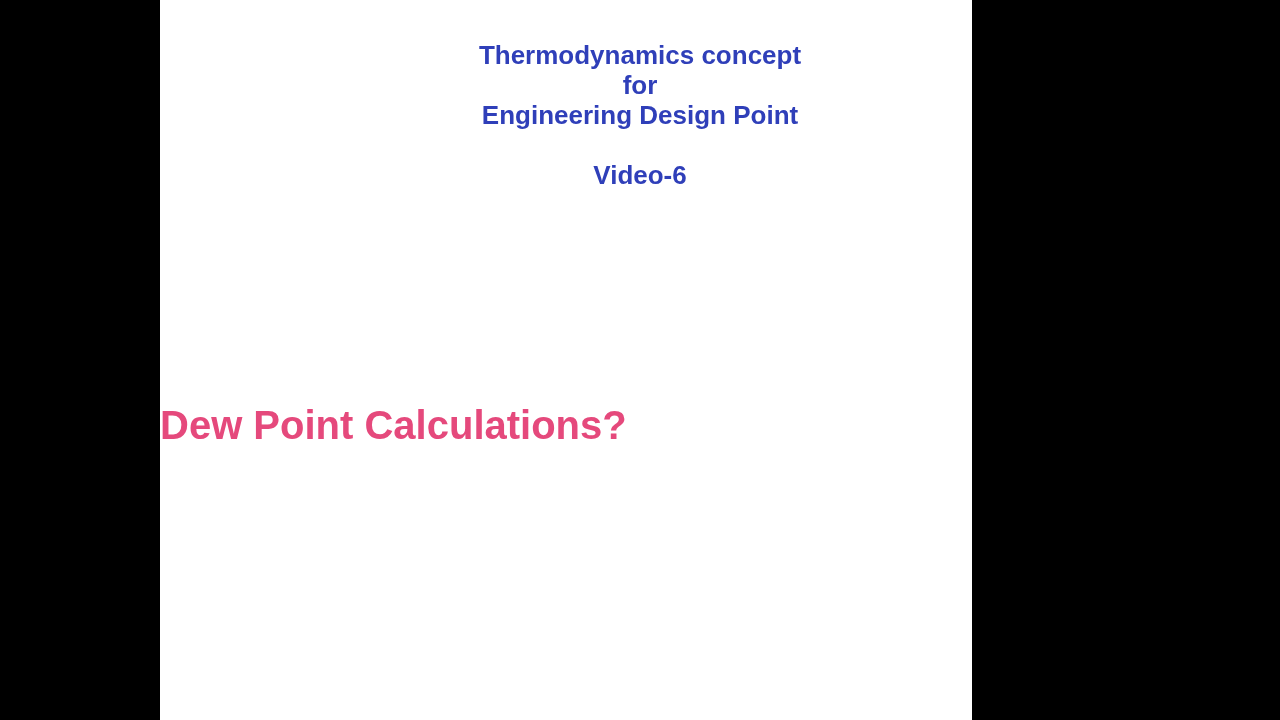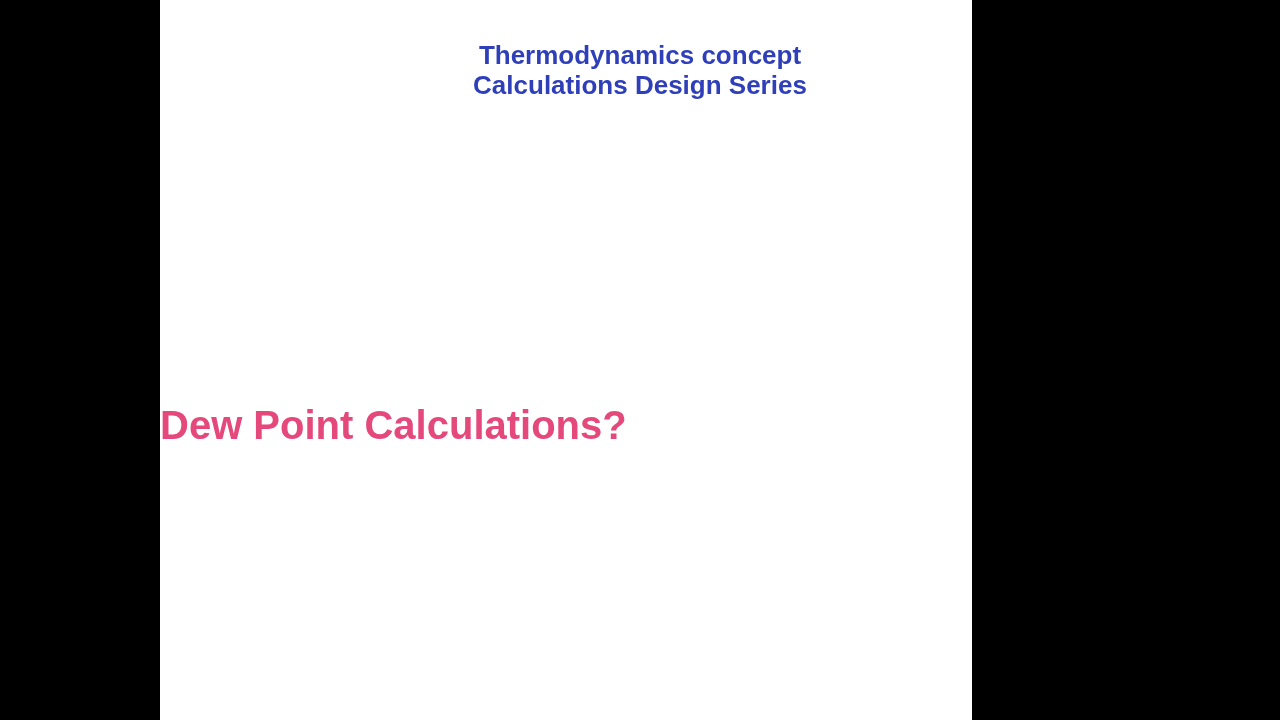--- a/index.html
+++ b/index.html
@@ -62,21 +62,23 @@
 </head>
 <body>
 
 <div class="frame">
   <div class="letterbox-bar left"></div>
 
   <div class="slide">
 
     <div class="header-block">
       <div>Thermodynamics concept</div>
-      <div>Calculations Design Series</div>
+      <div>for</div>
+      <div>Engineering Design Point</div>
+      <div class="video-label">Video-6</div>
     </div>
 
     <div class="main-heading">Dew Point Calculations?</div>
 
   </div>
 
   <div class="letterbox-bar right"></div>
 </div>
 
 </body></html>

